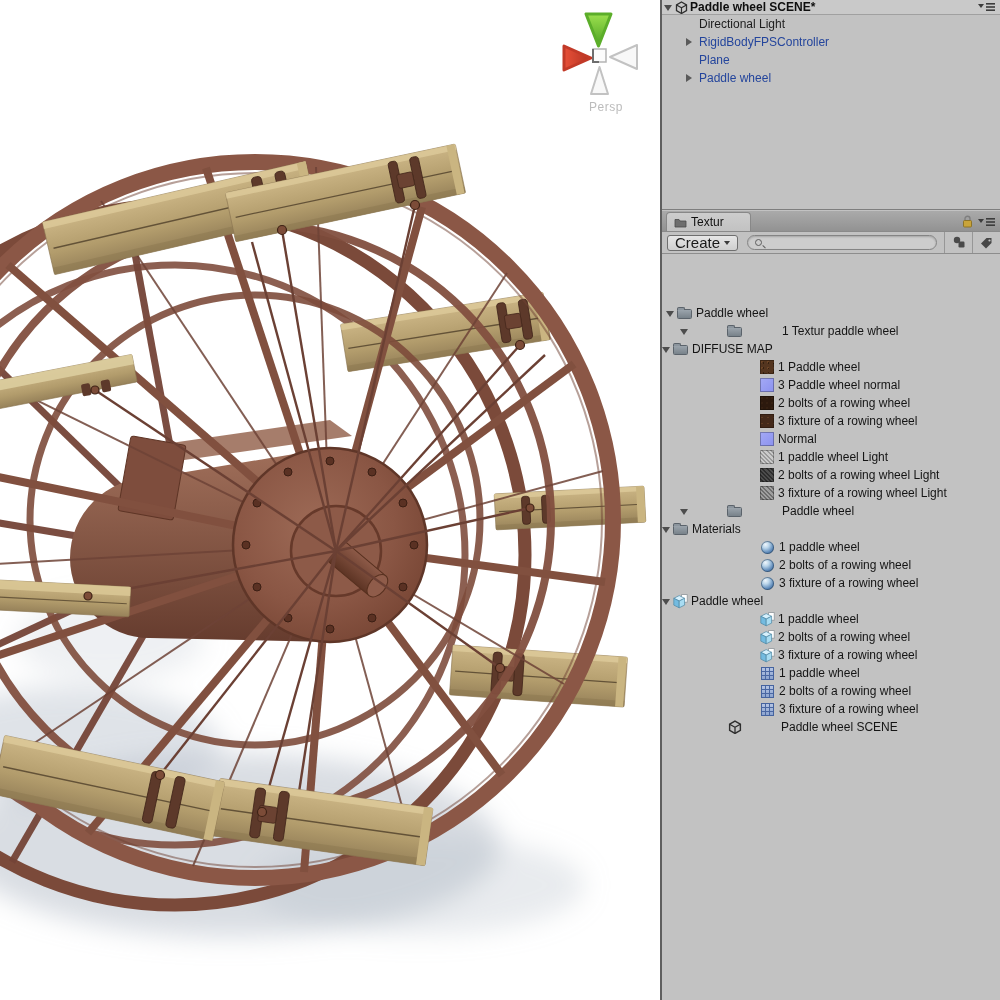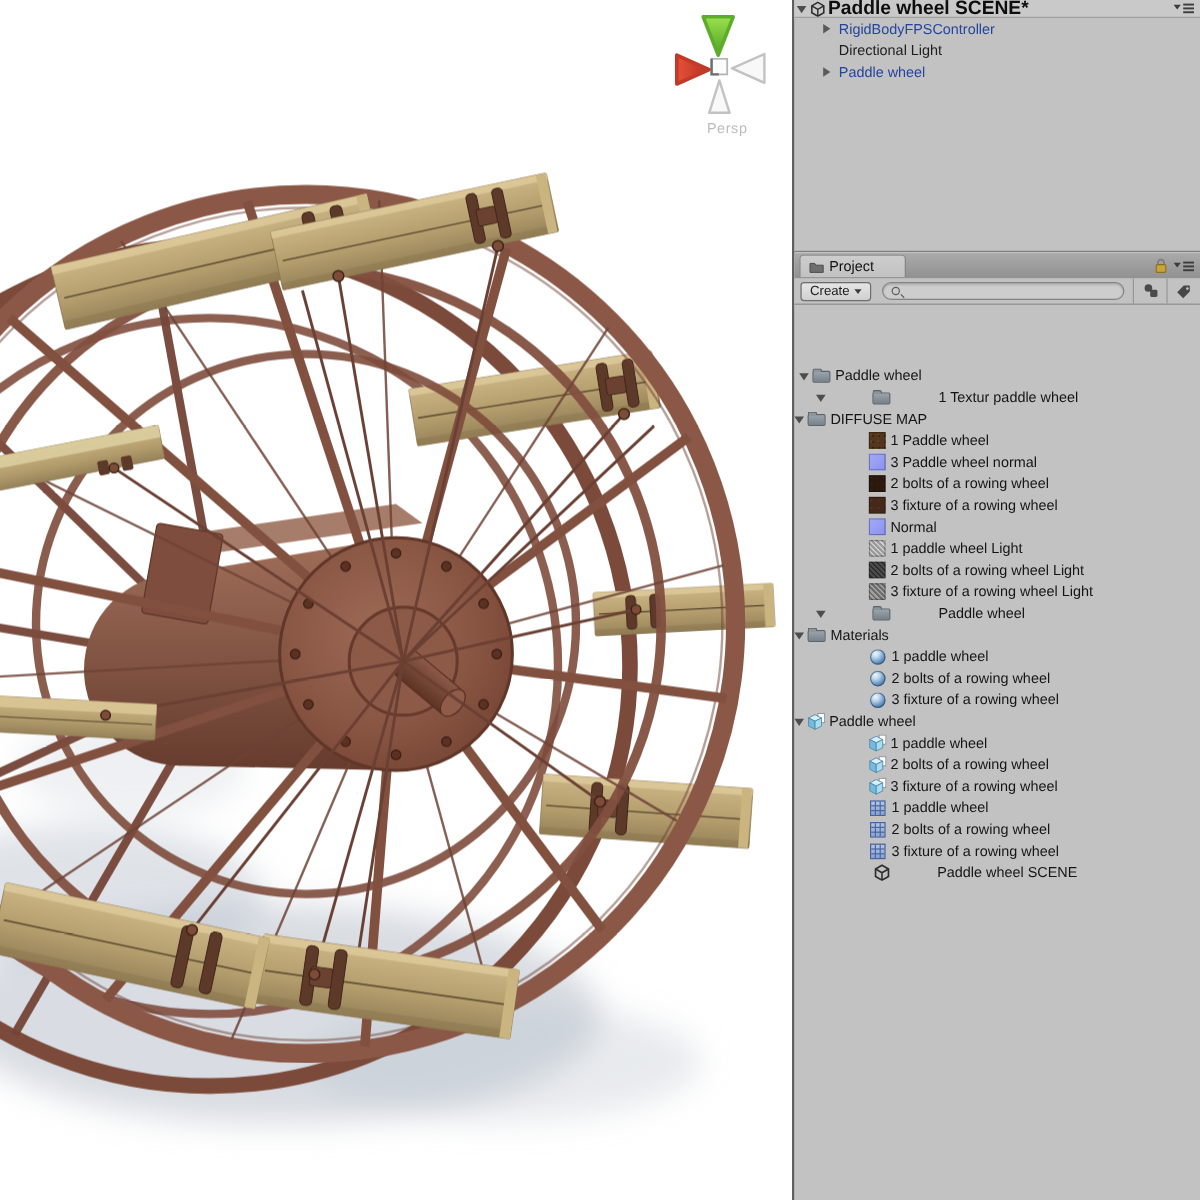--- a/index.html
+++ b/index.html
@@ -11,21 +11,21 @@
   .scene-view{position:absolute;left:0;top:0;width:660px;height:1000px;background:#ffffff;overflow:hidden;}
   .gizmo{position:absolute;left:540px;top:0px;}
   .persp-label{position:absolute;left:578px;top:100px;width:56px;text-align:center;font-size:12px;color:#bcbcbc;letter-spacing:.5px;}
 
   
   .right-panel{position:absolute;left:660px;top:0;width:340px;height:1000px;background:#c2c2c2;border-left:2px solid #5f5f5f;}
 
   
   .hierarchy{position:absolute;left:0;top:0;right:0;height:210px;background:#c2c2c2;border-bottom:1px solid #7e7e7e;}
   .h-header{height:15px;background:#c9c9c9;border-bottom:1px solid #a0a0a0;display:flex;align-items:center;padding:0 4px 0 2px;}
-  .h-title{font-size:16px;font-weight:bold;color:#0e0e0e;margin-left:2px;white-space:nowrap;line-height:15px;}
+  .h-title{font-size:12px;font-weight:bold;color:#0e0e0e;margin-left:2px;white-space:nowrap;line-height:15px;}
   .spacer{flex:1;}
   .h-row{height:18px;display:flex;align-items:center;padding-left:24px;position:relative;}
   .h-row .rlabel{font-size:12px;line-height:18px;white-space:nowrap;}
   .h-row.plain .rlabel{color:#1d1d1d;}
   .h-row.prefab .rlabel{color:#24459c;}
   .h-arrow{position:absolute;left:24px;top:5px;width:0;height:0;border-top:4px solid transparent;border-bottom:4px solid transparent;border-left:6px solid #5a5a5a;}
   .h-row .rlabel{margin-left:13px;}
 
   .tri{width:0;height:0;flex:none;margin-right:3px;}
   .tri.open{border-left:4.5px solid transparent;border-right:4.5px solid transparent;border-top:6px solid #4d4d4d;margin-top:1px;}
@@ -33,36 +33,36 @@
   .menu-glyph{display:flex;align-items:center;flex:none;}
 
   
   .project{position:absolute;left:0;top:211px;right:0;bottom:0;background:#c2c2c2;}
   .tabbar{height:21px;background:linear-gradient(#aaaaaa,#929292);border-bottom:1px solid #8a8a8a;display:flex;align-items:flex-end;padding:0 4px;}
   .tab{height:19px;background:linear-gradient(#cdcdcd,#c2c2c2);border:1px solid #888888;border-bottom:none;border-radius:4px 4px 0 0;display:flex;align-items:center;gap:4px;padding:0 26px 0 7px;}
   .tab-label{font-size:12px;color:#111;line-height:18px;}
   .tabbar-icons{display:flex;align-items:center;gap:5px;margin-left:auto;margin-bottom:3px;}
   .toolbar{height:22px;background:#c2c2c2;border-bottom:1px solid #8d8d8d;display:flex;align-items:center;padding:0 0 0 5px;}
   .create-btn{height:16px;background:linear-gradient(#e6e6e6,#cfcfcf);border:1px solid #6f6f6f;border-radius:3px;display:flex;align-items:center;gap:4px;padding:0 7px;flex:none;}
-  .create-label{font-size:11px;color:#1a1a1a;line-height:14px;}
+  .create-label{font-size:15px;color:#1a1a1a;line-height:14px;}
   .caret{width:0;height:0;border-left:3.5px solid transparent;border-right:3.5px solid transparent;border-top:4px solid #3c3c3c;}
   .search{flex:1;height:15px;border:1px solid #848484;border-radius:8px;background:#cdcdcd;box-shadow:inset 0 1px 2px rgba(0,0,0,.2);display:flex;align-items:center;padding:0 7px;margin:0 7px 0 9px;}
   .mag{width:7px;height:7px;border:1.3px solid #5e5e5e;border-radius:50%;position:relative;flex:none;}
   .mag::after{content:"";position:absolute;left:6px;top:6px;width:3.5px;height:1.4px;background:#5e5e5e;transform:rotate(45deg);}
   .search input{border:none;background:transparent;outline:none;font-size:11px;color:#222;width:100%;padding:0 0 0 5px;font-family:"Liberation Sans",sans-serif;}
   .tbtn{width:28px;height:21px;display:flex;align-items:center;justify-content:center;border-left:1px solid #979797;flex:none;}
 
   
   .tree{position:absolute;left:0;top:93px;right:0;}
   .trow{height:18px;display:flex;align-items:center;}
   .trow .tlabel{font-size:12px;color:#151515;line-height:18px;white-space:nowrap;}
   .l1{padding-left:4px;}
   .l2{padding-left:18px;gap:36px;}
   .l3{}
-  .l4{padding-left:62px;}
+  .l4{padding-left:98px;}
 
   .folder{width:15px;height:10px;background:linear-gradient(#9ba4ac,#78828a);border:1px solid #5b636b;border-radius:1.5px;position:relative;flex:none;margin:2px 4px 0 0;}
   .folder::before{content:"";position:absolute;top:-3.5px;left:-1px;width:6px;height:2.5px;background:#8d969e;border:1px solid #5b636b;border-bottom:none;border-radius:2px 2px 0 0;}
   .tex{width:14px;height:14px;flex:none;margin-right:4px;box-shadow:inset 0 0 0 1px rgba(0,0,0,.28);}
   .tex-brown{background:#54351f;background-image:radial-gradient(circle at 30% 30%,#6d4526 14%,transparent 15%),radial-gradient(circle at 70% 62%,#35200f 18%,transparent 19%);background-size:6px 6px,5px 5px;}
   .tex-normal{background:#9096f2;background-image:linear-gradient(135deg,#a4aaf6 0%,#8b91ef 100%);}
   .tex-darkbrown{background:#2c190d;background-image:radial-gradient(circle at 40% 40%,#462c16 16%,transparent 17%);background-size:5px 5px;}
   .tex-brown2{background:#44291a;background-image:radial-gradient(circle at 35% 55%,#5d3a22 15%,transparent 16%);background-size:6px 6px;}
   .tex-light{background:repeating-linear-gradient(45deg,#cbcbcb 0 1.5px,#9b9b9b 1.5px 3px);}
   .tex-dark{background:repeating-linear-gradient(45deg,#4c4c4c 0 1.5px,#2d2d2d 1.5px 3px);}
@@ -328,40 +328,43 @@
         </svg>
         <span class="h-title">Paddle wheel SCENE*</span>
         <span class="spacer"></span>
         <svg class="menu-glyph" width="18" height="10" viewBox="0 0 18 10">
           <polygon points="0,2 6,2 3,6" fill="#3c3c3c"></polygon>
           <rect x="8" y="1" width="9" height="1.6" fill="#3c3c3c"></rect>
             <rect x="8" y="4.2" width="9" height="1.6" fill="#3c3c3c"></rect>
             <rect x="8" y="7.4" width="9" height="1.6" fill="#3c3c3c"></rect>
         </svg>
       </div>
+      <div class="h-row plain">
+        <span class="rlabel">Directional Light</span>
+      </div>
       <div class="h-row prefab">
         <span class="h-arrow"></span>
         <span class="rlabel">RigidBodyFPSController</span>
       </div>
-      <div class="h-row plain">
-        <span class="rlabel">Directional Light</span>
+      <div class="h-row prefab">
+        <span class="rlabel">Plane</span>
       </div>
       <div class="h-row prefab">
         <span class="h-arrow"></span>
         <span class="rlabel">Paddle wheel</span>
       </div>
     </div>
 
     <div class="project">
       <div class="tabbar">
         <div class="tab">
           <svg width="13" height="11" viewBox="0 0 13 11">
             <path d="M1,2.5 h4 l1,1.5 h6 v6 h-11 z" fill="#6e6e6e" stroke="#4a4a4a" stroke-width=".8"></path>
           </svg>
-          <span class="tab-label">Project</span>
+          <span class="tab-label">Textur</span>
         </div>
         <div class="tabbar-icons">
           <svg width="11" height="13" viewBox="0 0 11 13">
             <path d="M3,5.5 V3.8 a2.5,2.5 0 0 1 5,0 V5.5" fill="none" stroke="#7e7e7e" stroke-width="1.4"></path>
             <rect x="1.5" y="5.5" width="8" height="6.5" rx="1" fill="#c9a43a" stroke="#8a6f20" stroke-width=".9"></rect>
           </svg>
           <svg class="menu-glyph" width="18" height="10" viewBox="0 0 18 10">
             <polygon points="0,2 6,2 3,6" fill="#3c3c3c"></polygon>
             <rect x="8" y="1" width="9" height="1.6" fill="#3c3c3c"></rect>
               <rect x="8" y="4.2" width="9" height="1.6" fill="#3c3c3c"></rect>

